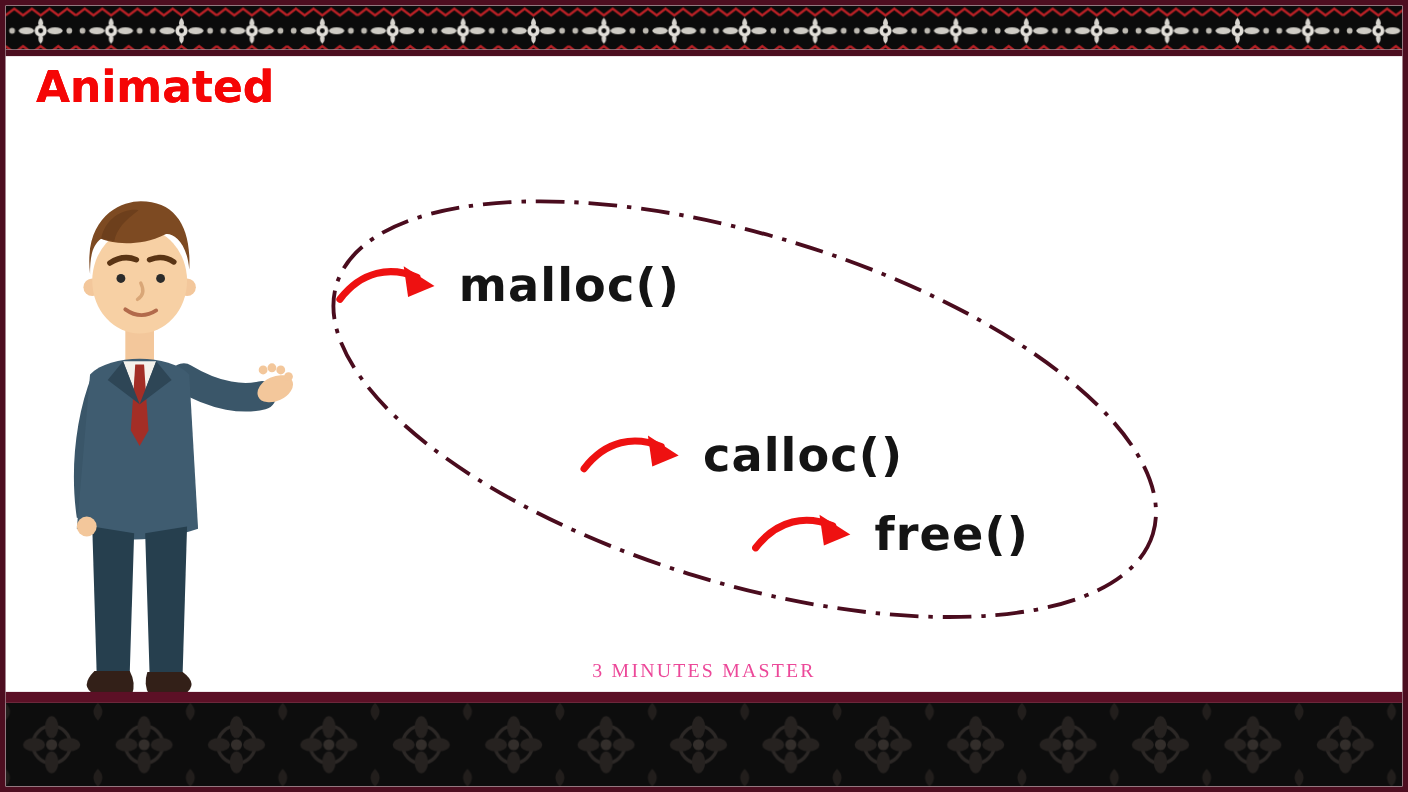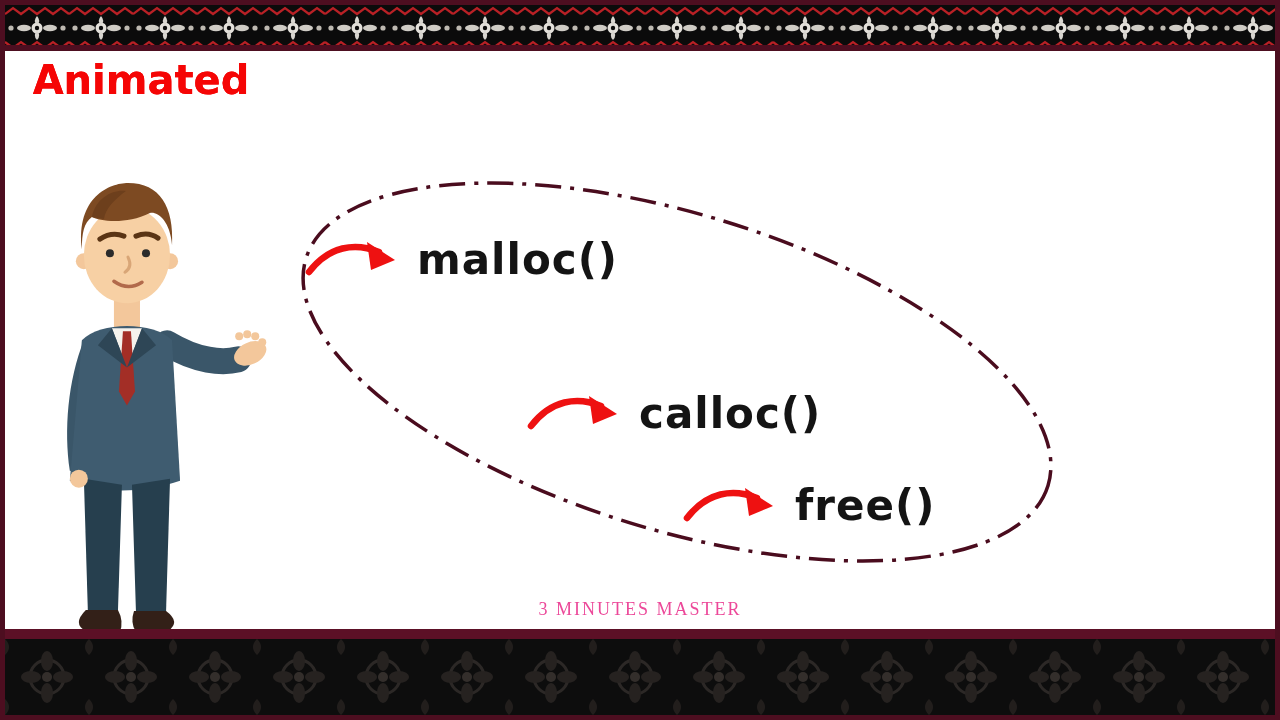--- a/index.html
+++ b/index.html
@@ -53,21 +53,21 @@
   
   .fn-row {
     position:absolute; display:flex; align-items:center; gap:14px;
   }
   .fn-row .label {
     font-size:42px; font-weight:bold; color:#141414; letter-spacing:1px;
   }
   .fn-row.r1 { left:298px; top:230px; }
   .fn-row.r2 { left:424px; top:304px; }
   .fn-row.r3 { left:520px; top:384px; }
-  .fn-row.r4 { left:676px; top:476px; }
+  .fn-row.r4 { left:676px; top:456px; }
   .arrow-icon { width:100px; height:48px; flex:0 0 auto; }
 
   
   .character {
     position:absolute; left:16px; top:170px; width:252px; height:466px;
   }
   .character svg { width:100%; height:100%; display:block; }
 
   
   .brand {

